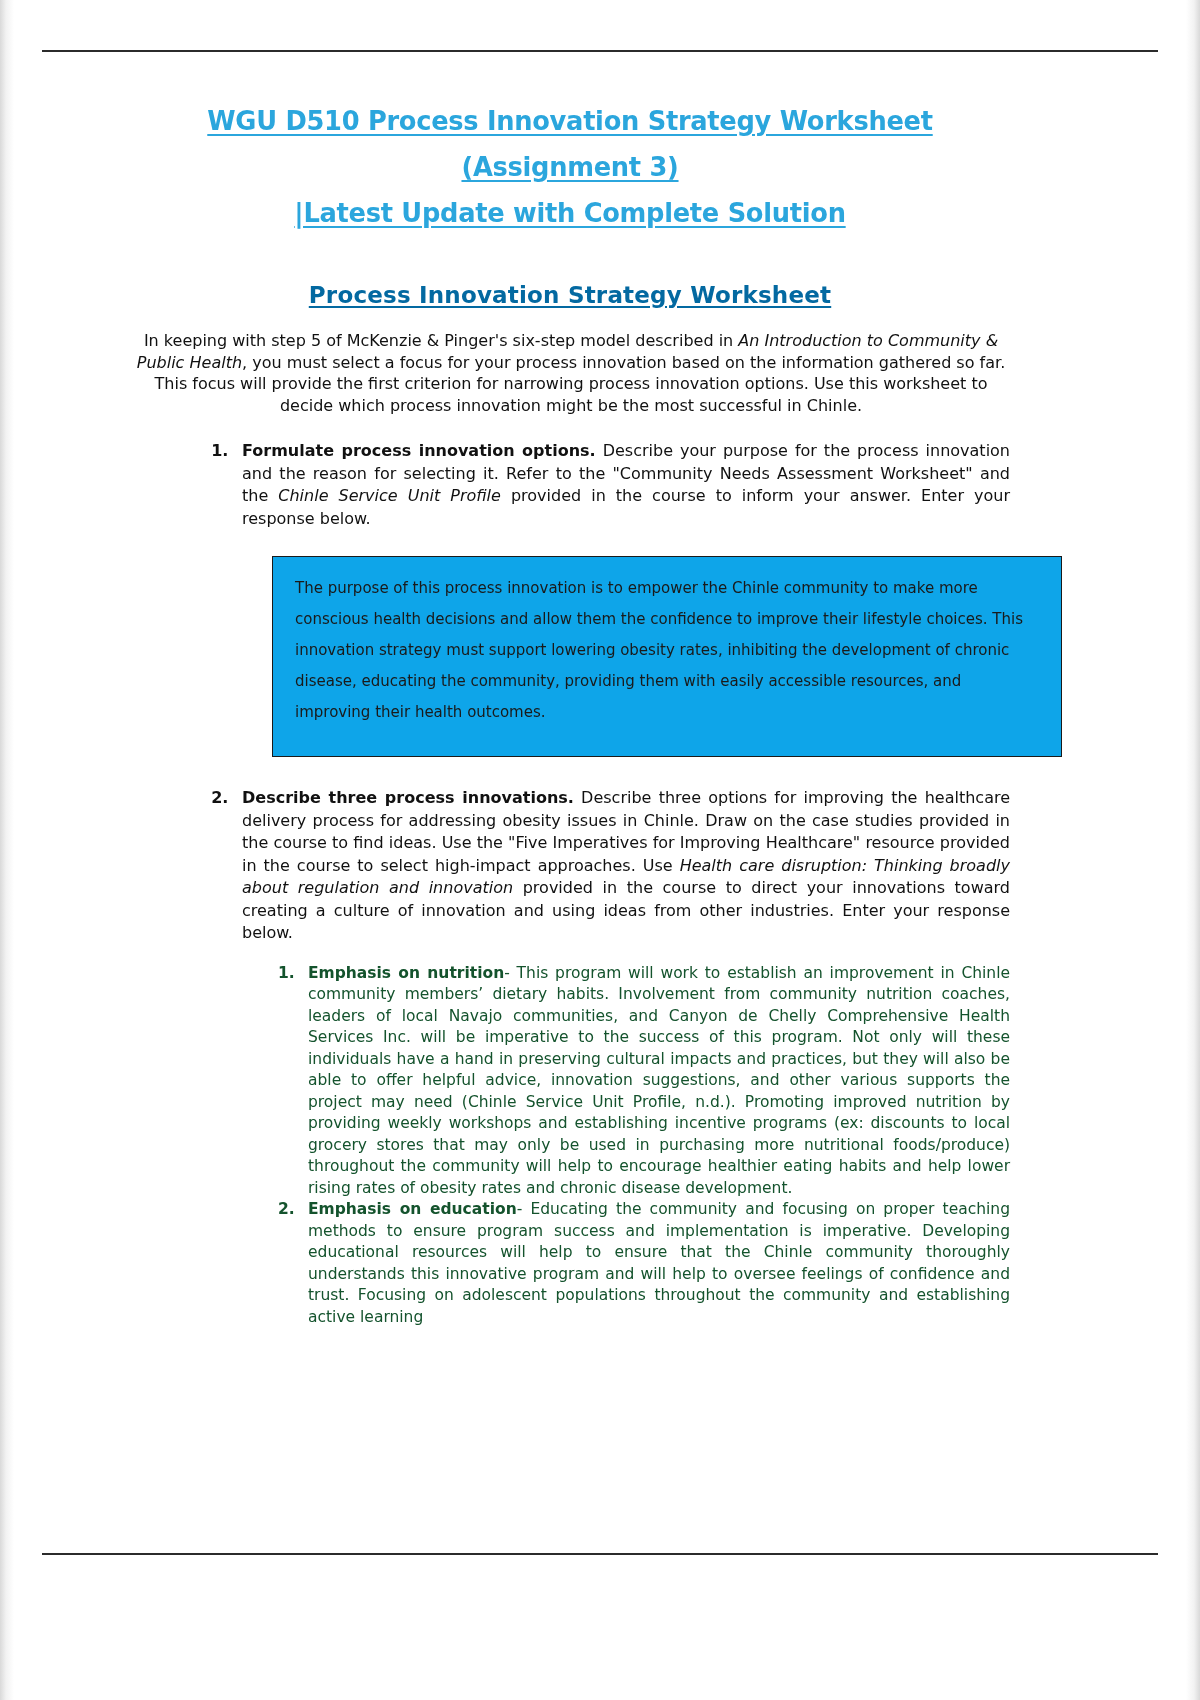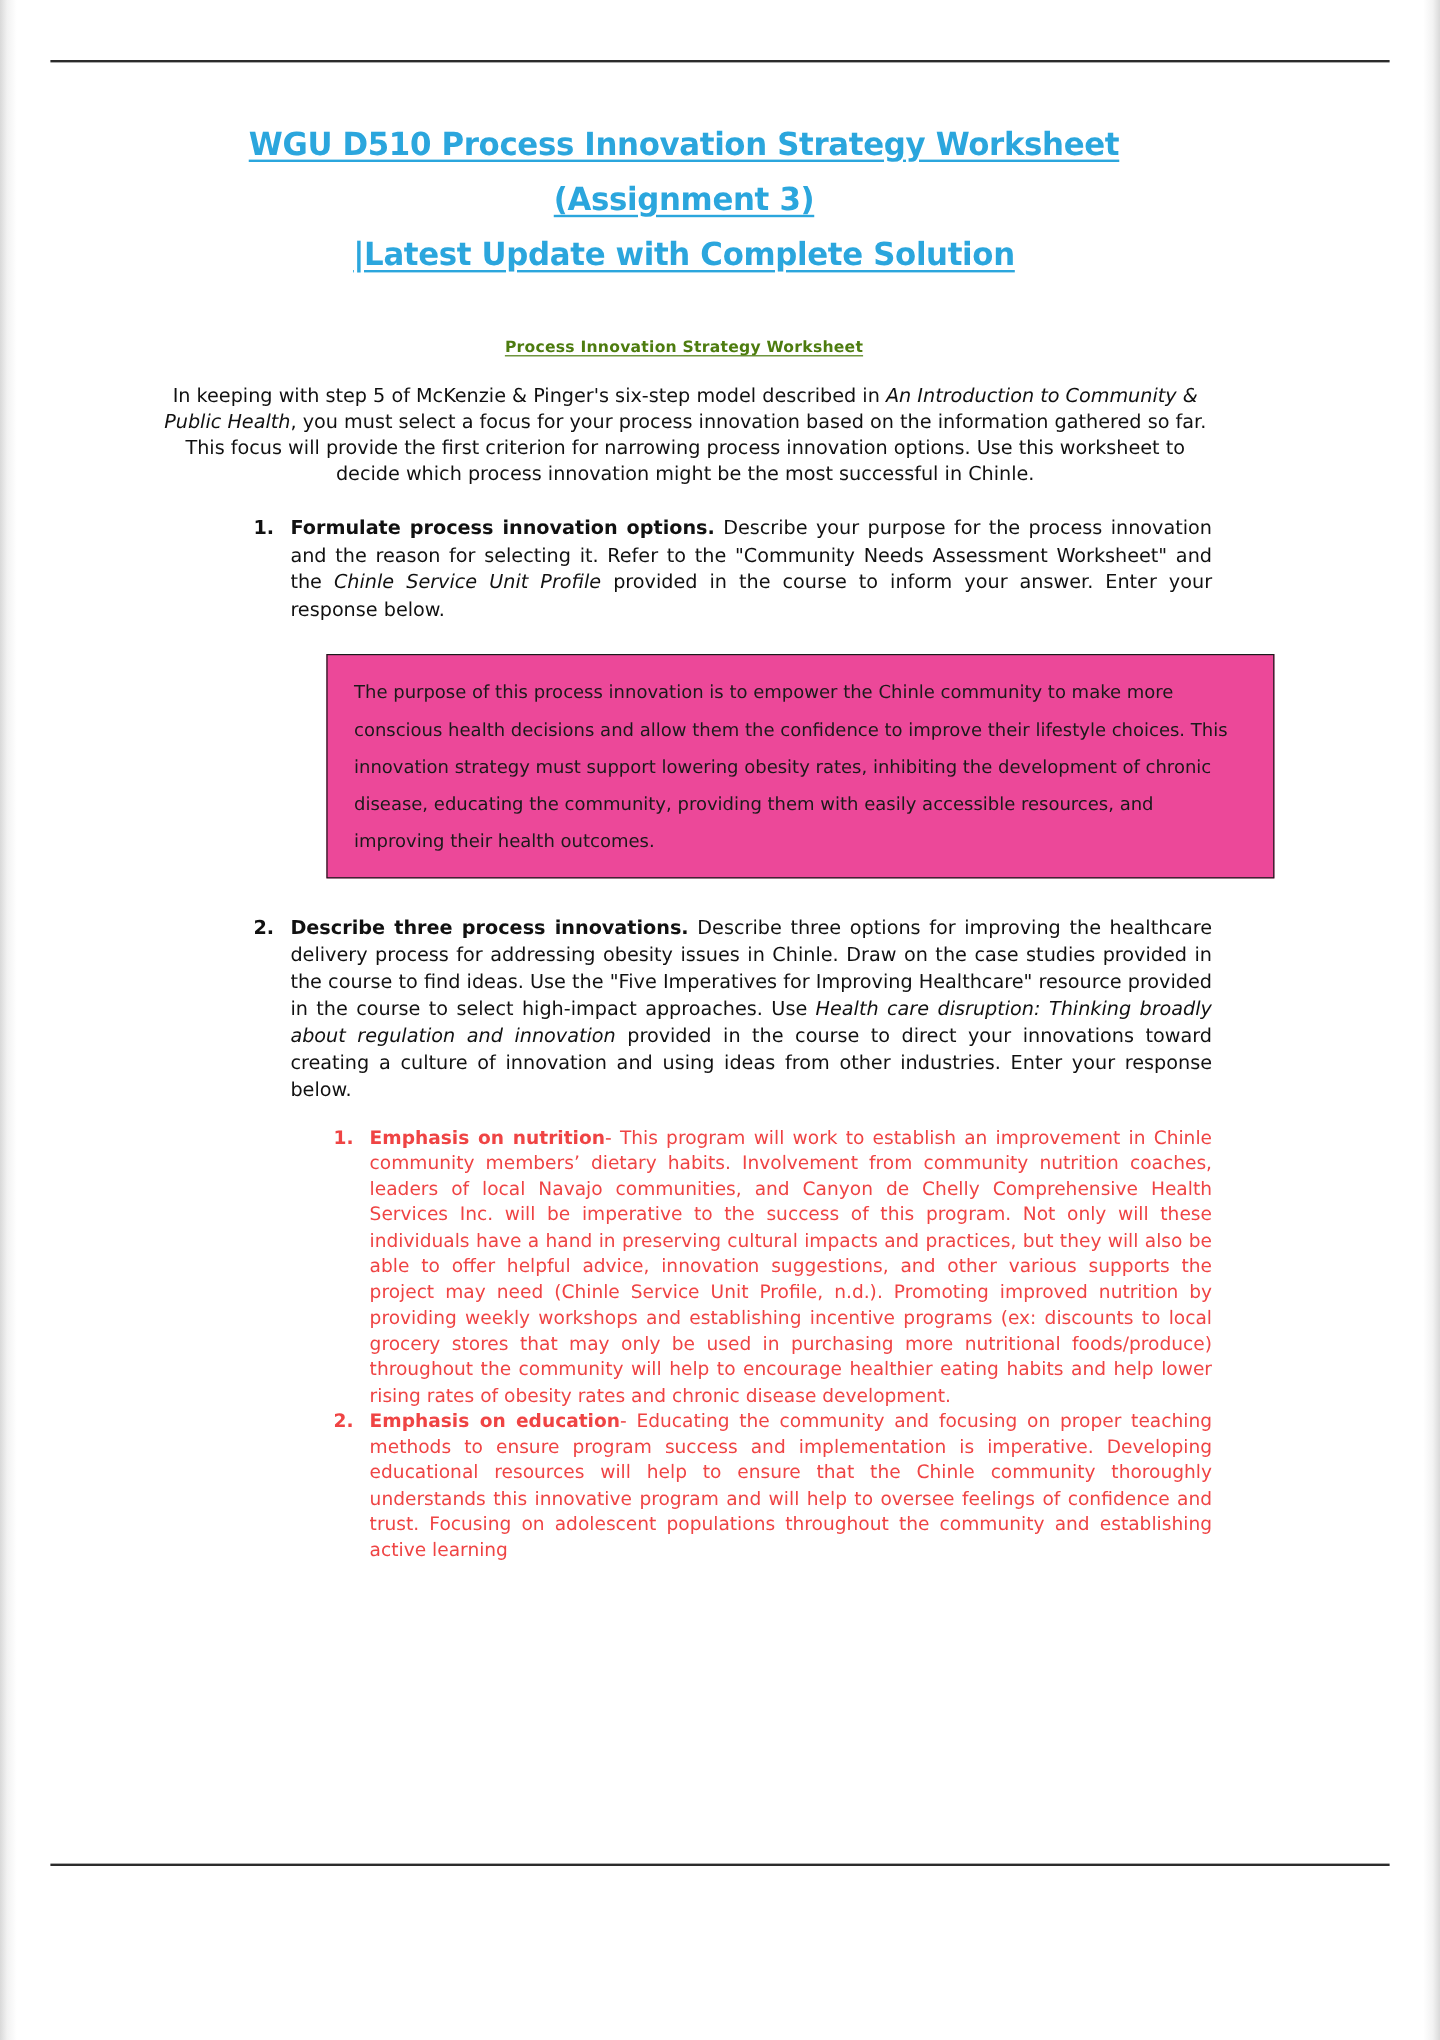--- a/index.html
+++ b/index.html
@@ -65,23 +65,23 @@
     text-underline-offset: 4px;
     margin: 0 0 6px 0;
     transform: scaleX(0.97);
     transform-origin: center top;
   }
   .doc-title .line2 { display: block; }
 
   .subtitle {
     text-align: center;
     font-weight: bold;
-    font-size: 13px;
+    font-size: 23px;
     letter-spacing: 0.2px;
-    color: #4d7c0f;
+    color: #0369a1;
     text-decoration: underline;
     text-underline-offset: 3px;
     margin: 46px 0 0 0;
   }
 
   .instructions-label {
     font-weight: bold;
     font-size: 16.5px;
     margin: 40px 0 0 2px;
     color: #111;
@@ -110,24 +110,24 @@
     color: #111;
     margin-left: 36px;
   }
   ol.level1 > li::marker { font-weight: bold; }
   ol.level1 > li b { font-weight: bold; }
   ol.level1 > li i { font-style: italic; }
 
   .answer-box {
     border: 1.6px solid #1a1a1a;
     margin: 26px 0 0 30px;
-    padding: 16px 20px 14px 22px;
+    padding: 16px 20px 28px 22px;
     width: 790px;
     box-sizing: border-box;
-    background: #ec4899;
+    background: #0ea5e9;
   }
   .answer-box p {
     margin: 0;
     font-size: 15px;
     line-height: 31px;
     color: #1a1a1a;
     text-align: left;
   }
 
   .gap-after-box { height: 30px; }
@@ -135,21 +135,21 @@
   ol.level2 {
     list-style: decimal;
     margin: 18px 0 0 0;
     padding-left: 58px;
   }
   ol.level2 > li {
     font-size: 15.5px;
     line-height: 21.5px;
     text-align: justify;
     padding-left: 8px;
-    color: #ef4444;
+    color: #14532d;
   }
   ol.level2 > li::marker { font-weight: bold; }
   ol.level2 > li b { font-weight: bold; }
 
   .nojustify { text-align: left; }
 </style>
 </head>
 <body>
 
 <div class="page">

